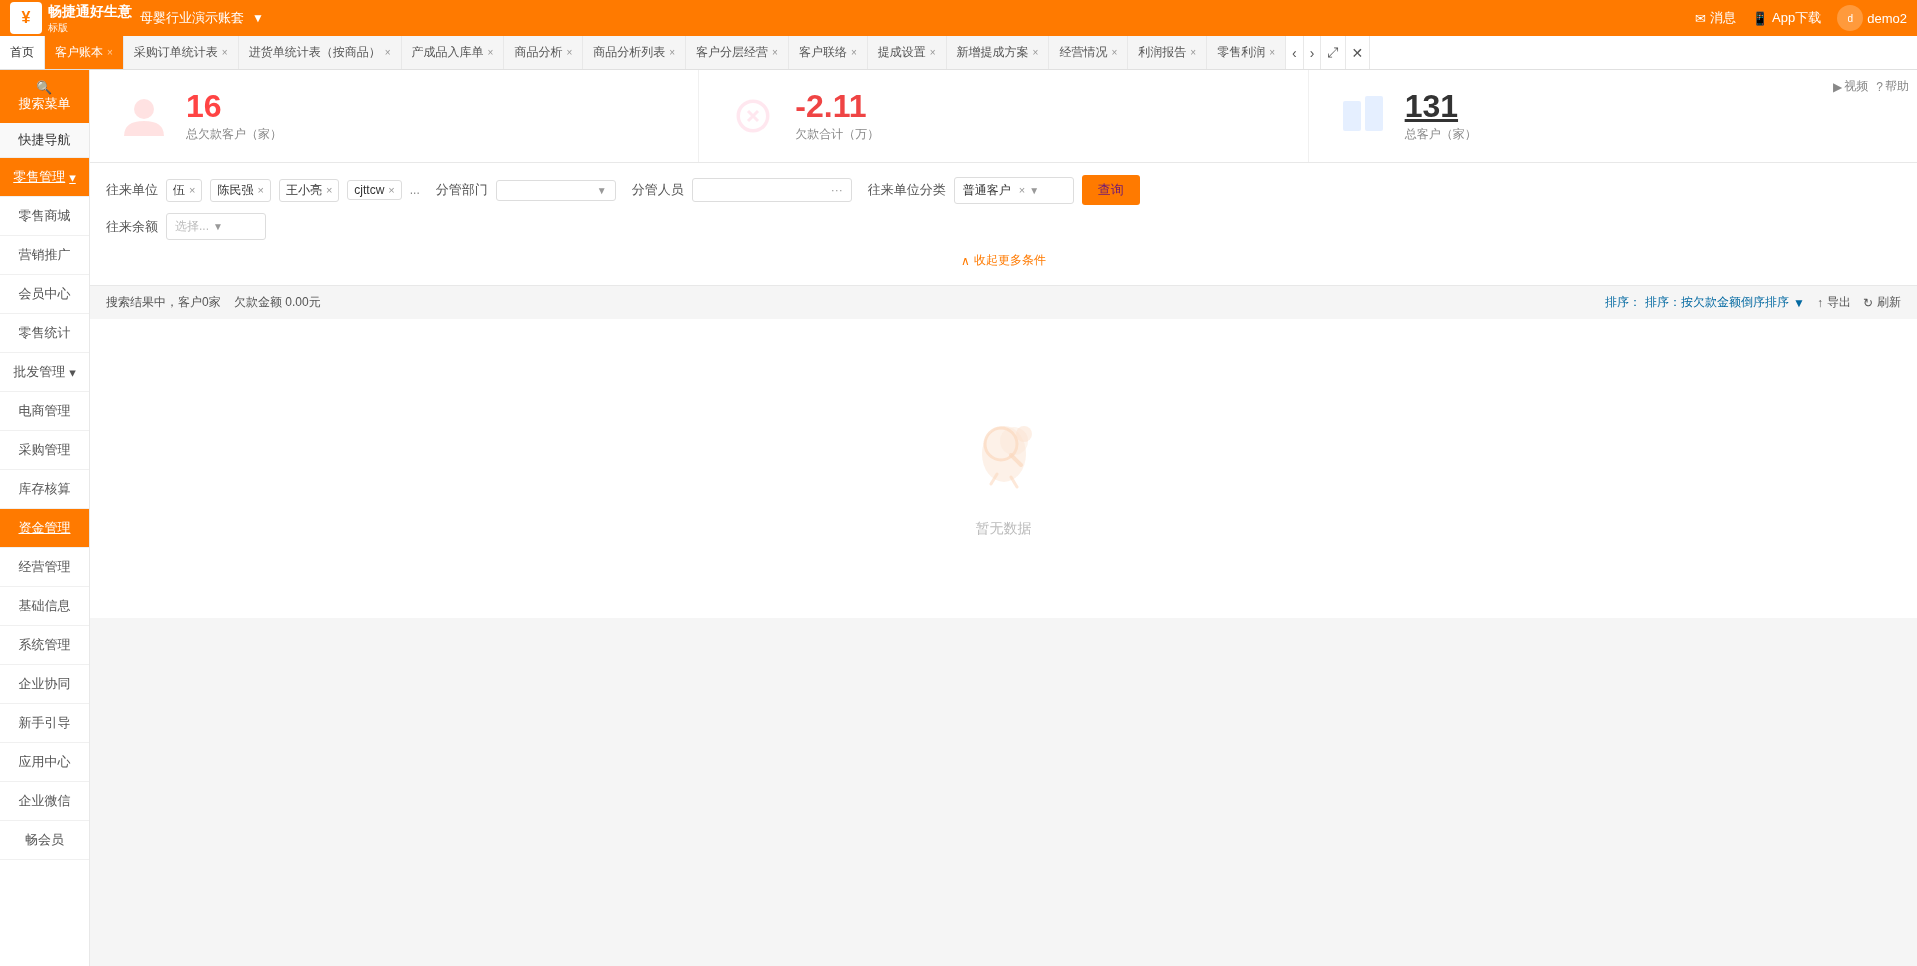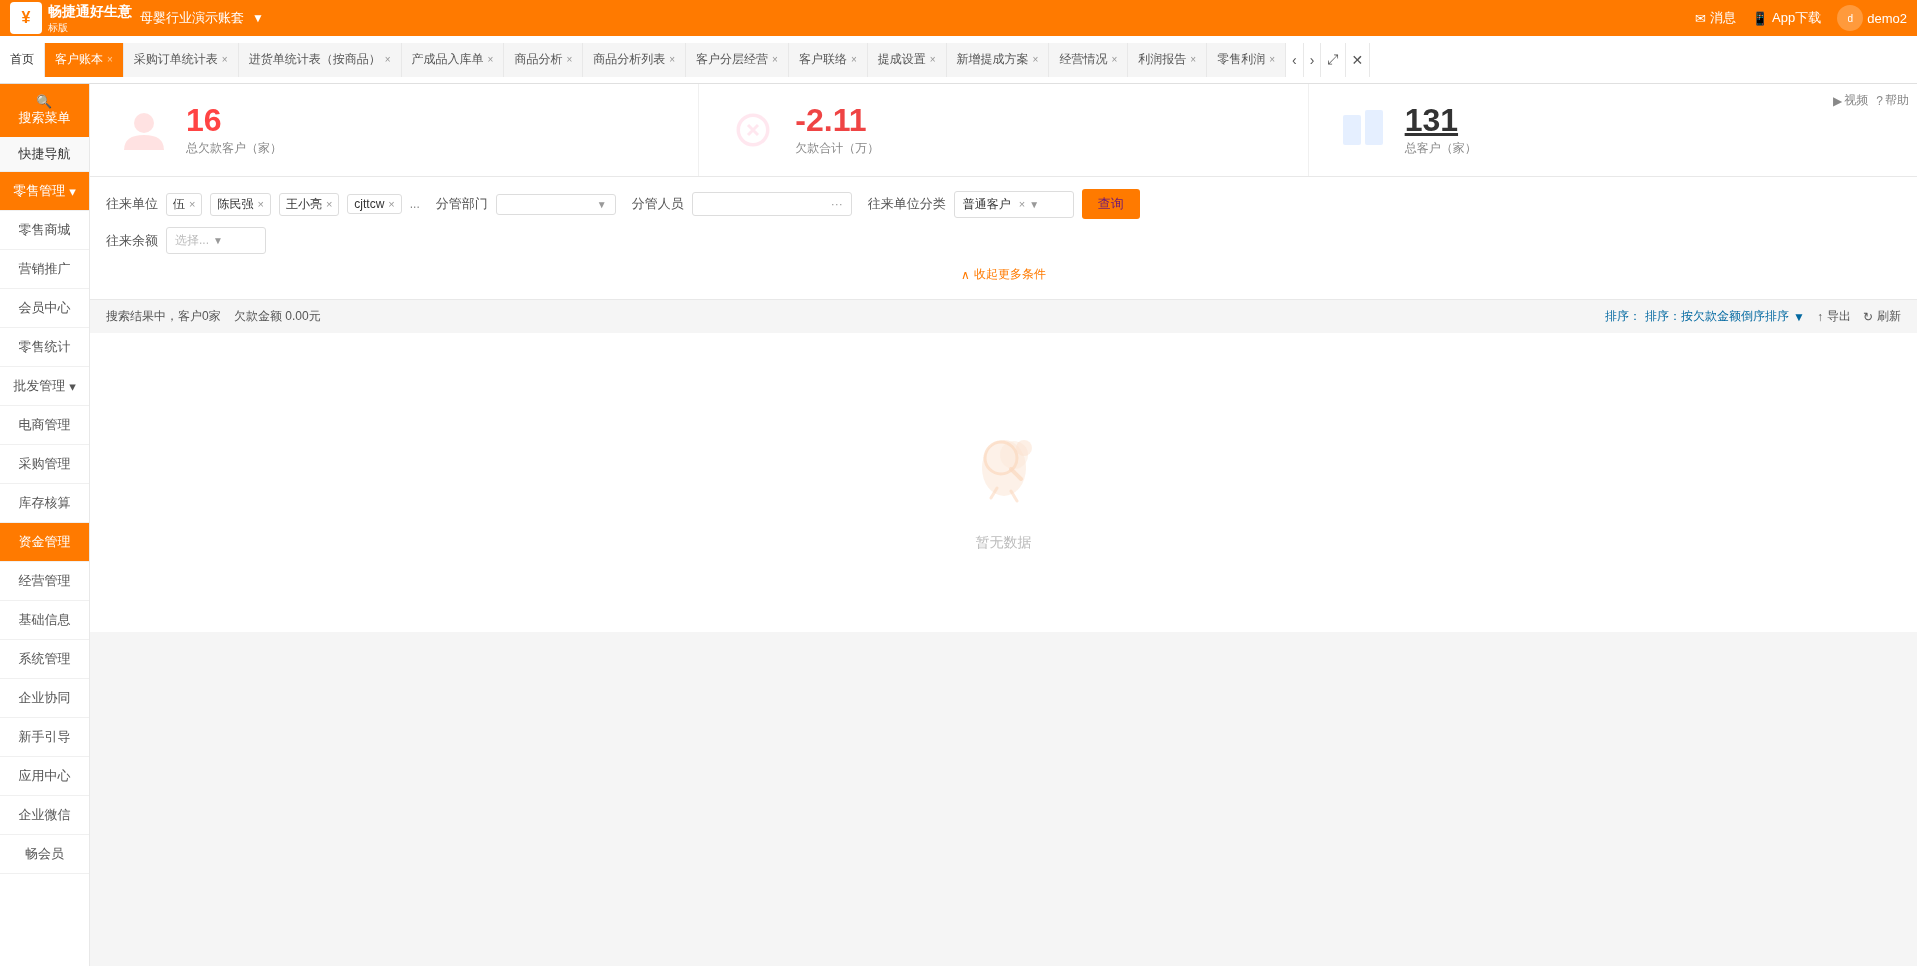--- a/index.html
+++ b/index.html
@@ -18,21 +18,21 @@
     .logo-text .main { font-size: 14px; font-weight: bold; }
     .logo-text .sub { font-size: 10px; opacity: 0.9; }
     .dropdown-arrow { font-size: 12px; cursor: pointer; }
     .top-bar-right { display: flex; align-items: center; gap: 16px; font-size: 13px; }
     .top-bar-right .item { display: flex; align-items: center; gap: 4px; cursor: pointer; }
     .avatar { width: 26px; height: 26px; border-radius: 50%; background: #ccc; overflow: hidden; display: flex; align-items: center; justify-content: center; font-size: 10px; color: #fff; background: #ff9a3c; }
 
     
     .tab-bar {
       display: flex; align-items: center; background: #fff; border-bottom: 1px solid #e0e0e0;
-      height: 48px; padding: 0; overflow: hidden;
+      height: 34px; padding: 0; overflow: hidden;
     }
     .tab-item {
       display: flex; align-items: center; padding: 0 10px; height: 34px; border-right: 1px solid #e8e8e8;
       cursor: pointer; white-space: nowrap; font-size: 12px; color: #555; position: relative;
       background: #f5f5f5;
     }
     .tab-item.active { background: #ff7a00; color: white; }
     .tab-item .close { margin-left: 4px; font-size: 10px; opacity: 0.6; cursor: pointer; }
     .tab-item.home { background: #fff; color: #333; font-weight: normal; }
     .tab-nav-btn { padding: 0 6px; height: 34px; display: flex; align-items: center; cursor: pointer; border-right: 1px solid #e8e8e8; font-size: 14px; color: #555; background: #fff; }
@@ -50,21 +50,21 @@
       font-size: 13px; cursor: pointer;
     }
     .sidebar-nav {
       background: #f9f9f9; color: #333; padding: 8px 0; text-align: center;
       font-size: 13px; cursor: pointer; border-bottom: 1px solid #eee;
     }
     .sidebar-item {
       padding: 10px 0; text-align: center; font-size: 13px; cursor: pointer;
       border-bottom: 1px solid #f0f0f0; color: #555;
     }
-    .sidebar-item.active { background: #ff7a00; color: white; }
+    .sidebar-item.active { background: #ff7a00; color: white; text-decoration: underline; }
     .sidebar-item.has-arrow { display: flex; align-items: center; justify-content: center; gap: 4px; }
 
     
     .content { flex: 1; overflow-y: auto; background: #f5f5f5; }
 
     
     .stats-row {
       display: flex; background: #fff; border-bottom: 1px solid #e8e8e8;
       padding: 0; position: relative;
     }

